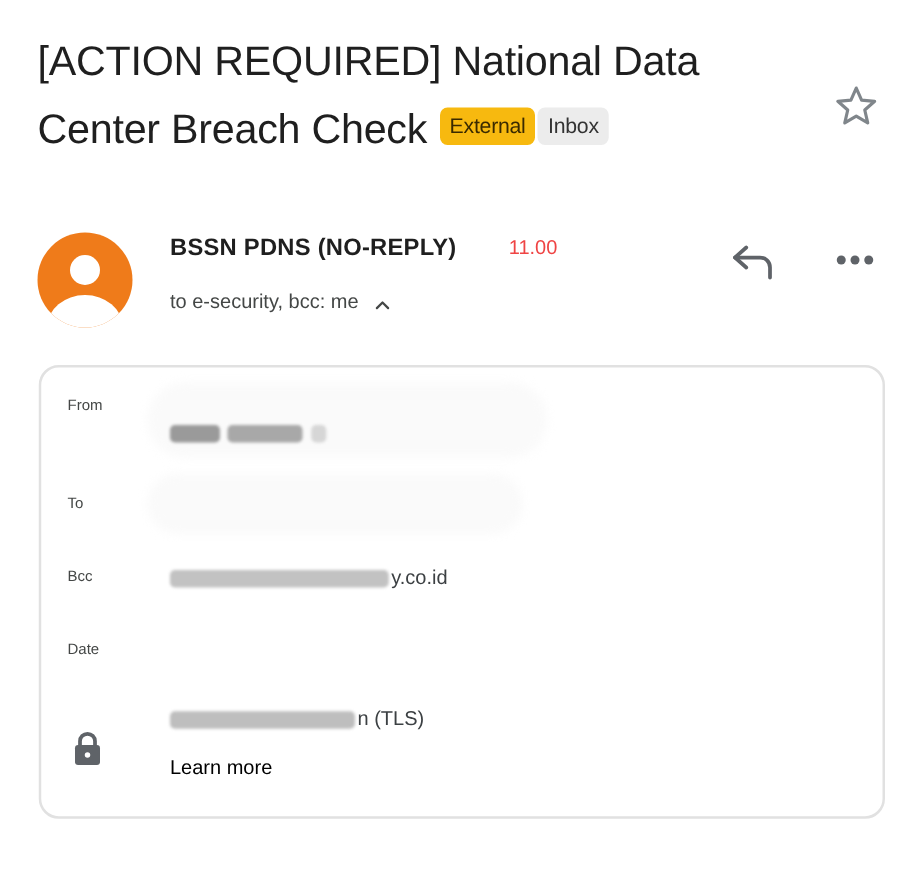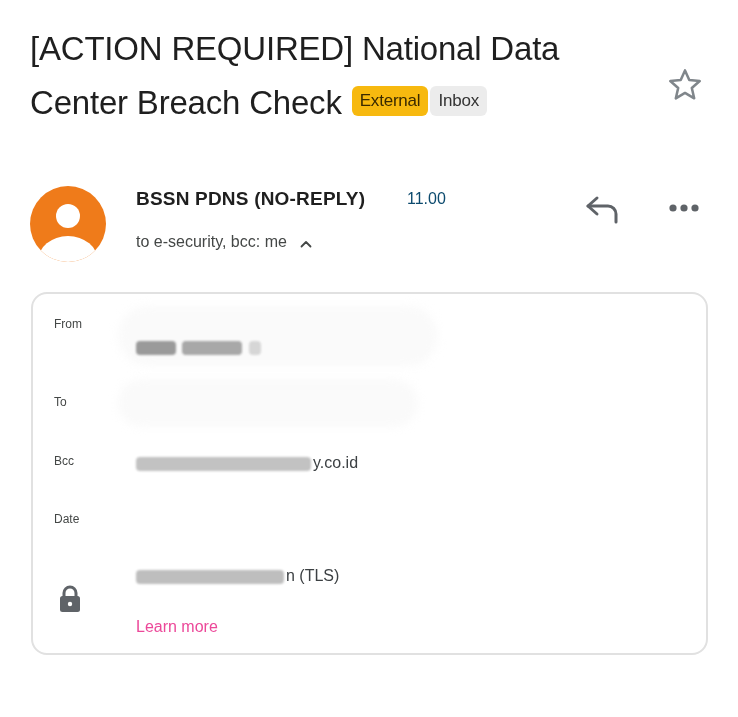--- a/index.html
+++ b/index.html
@@ -43,21 +43,21 @@
     .avatar .body {
       position: absolute; left: 8px; top: 50px; width: 60px; height: 50px;
       background: #fff; border-radius: 50%;
     }
     .sender-name {
       position: absolute; left: 136px; top: 188px;
       font-size: 19px; font-weight: 700; color: #1f1f1f; letter-spacing: 0.2px;
     }
     .sender-time {
       position: absolute; left: 407px; top: 190px;
-      font-size: 16px; color: #0c4a6e;
+      font-size: 16px; color: #ef4444;
     }
     .recipients {
       position: absolute; left: 136px; top: 233px;
       font-size: 16px; color: #444746; display: flex; align-items: center; gap: 8px;
       cursor: pointer;
     }
     .chevron-up { width: 14px; height: 14px; margin-left: 4px; margin-top: 4px; }
     .reply-btn {
       position: absolute; left: 583px; top: 192px; width: 40px; height: 34px; cursor: pointer;
     }
@@ -79,21 +79,21 @@
     .redact {
       display: inline-block; height: 14px; border-radius: 4px;
       background: linear-gradient(90deg, rgba(200,200,200,0.0), rgba(170,170,170,0.55) 15%, rgba(200,200,200,0.35) 70%, rgba(230,230,230,0.0));
       filter: blur(1.2px); vertical-align: middle; margin-right: 2px;
     }
     .blur-pad {
       position: absolute; border-radius: 30px; background: #fafafa; filter: blur(4px);
     }
     .lock-icon { position: absolute; left: 24px; top: 290px; width: 26px; height: 30px; }
     .learn-more {
-      position: absolute; left: 103px; top: 324px; font-size: 16px; color: #ec4899;
+      position: absolute; left: 103px; top: 312px; font-size: 16px; color: #000000;
       cursor: pointer; text-decoration: none;
     }
   </style>
 </head>
 <body>
 
 <div class="page">
 
   <div class="subject">
     <span class="line1">[ACTION REQUIRED] National Data</span>

